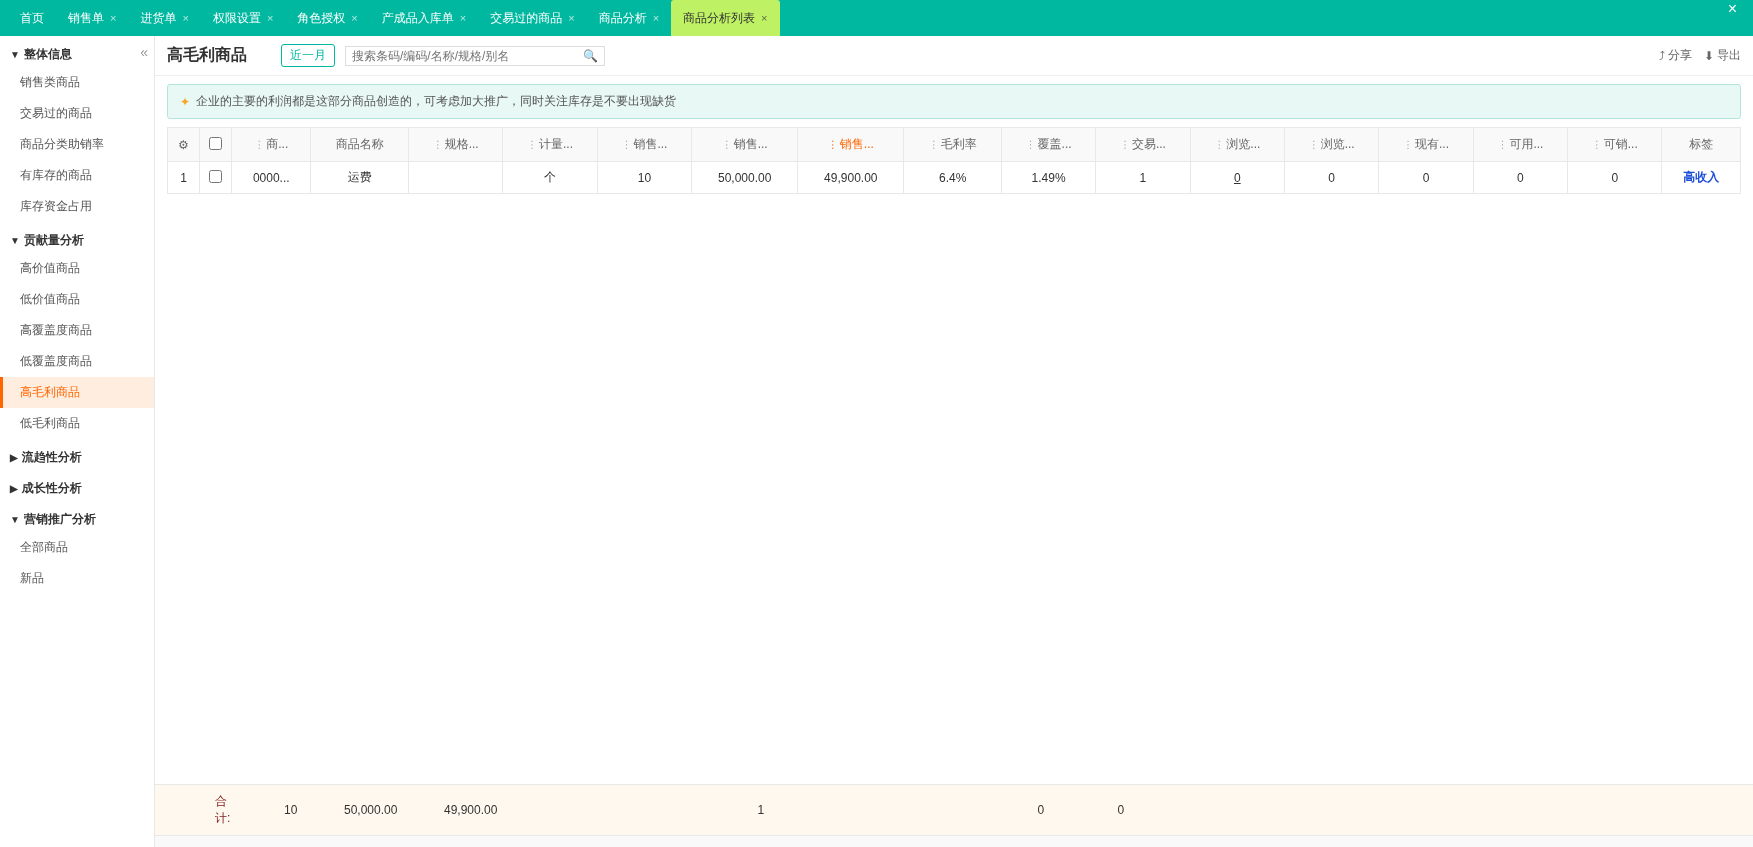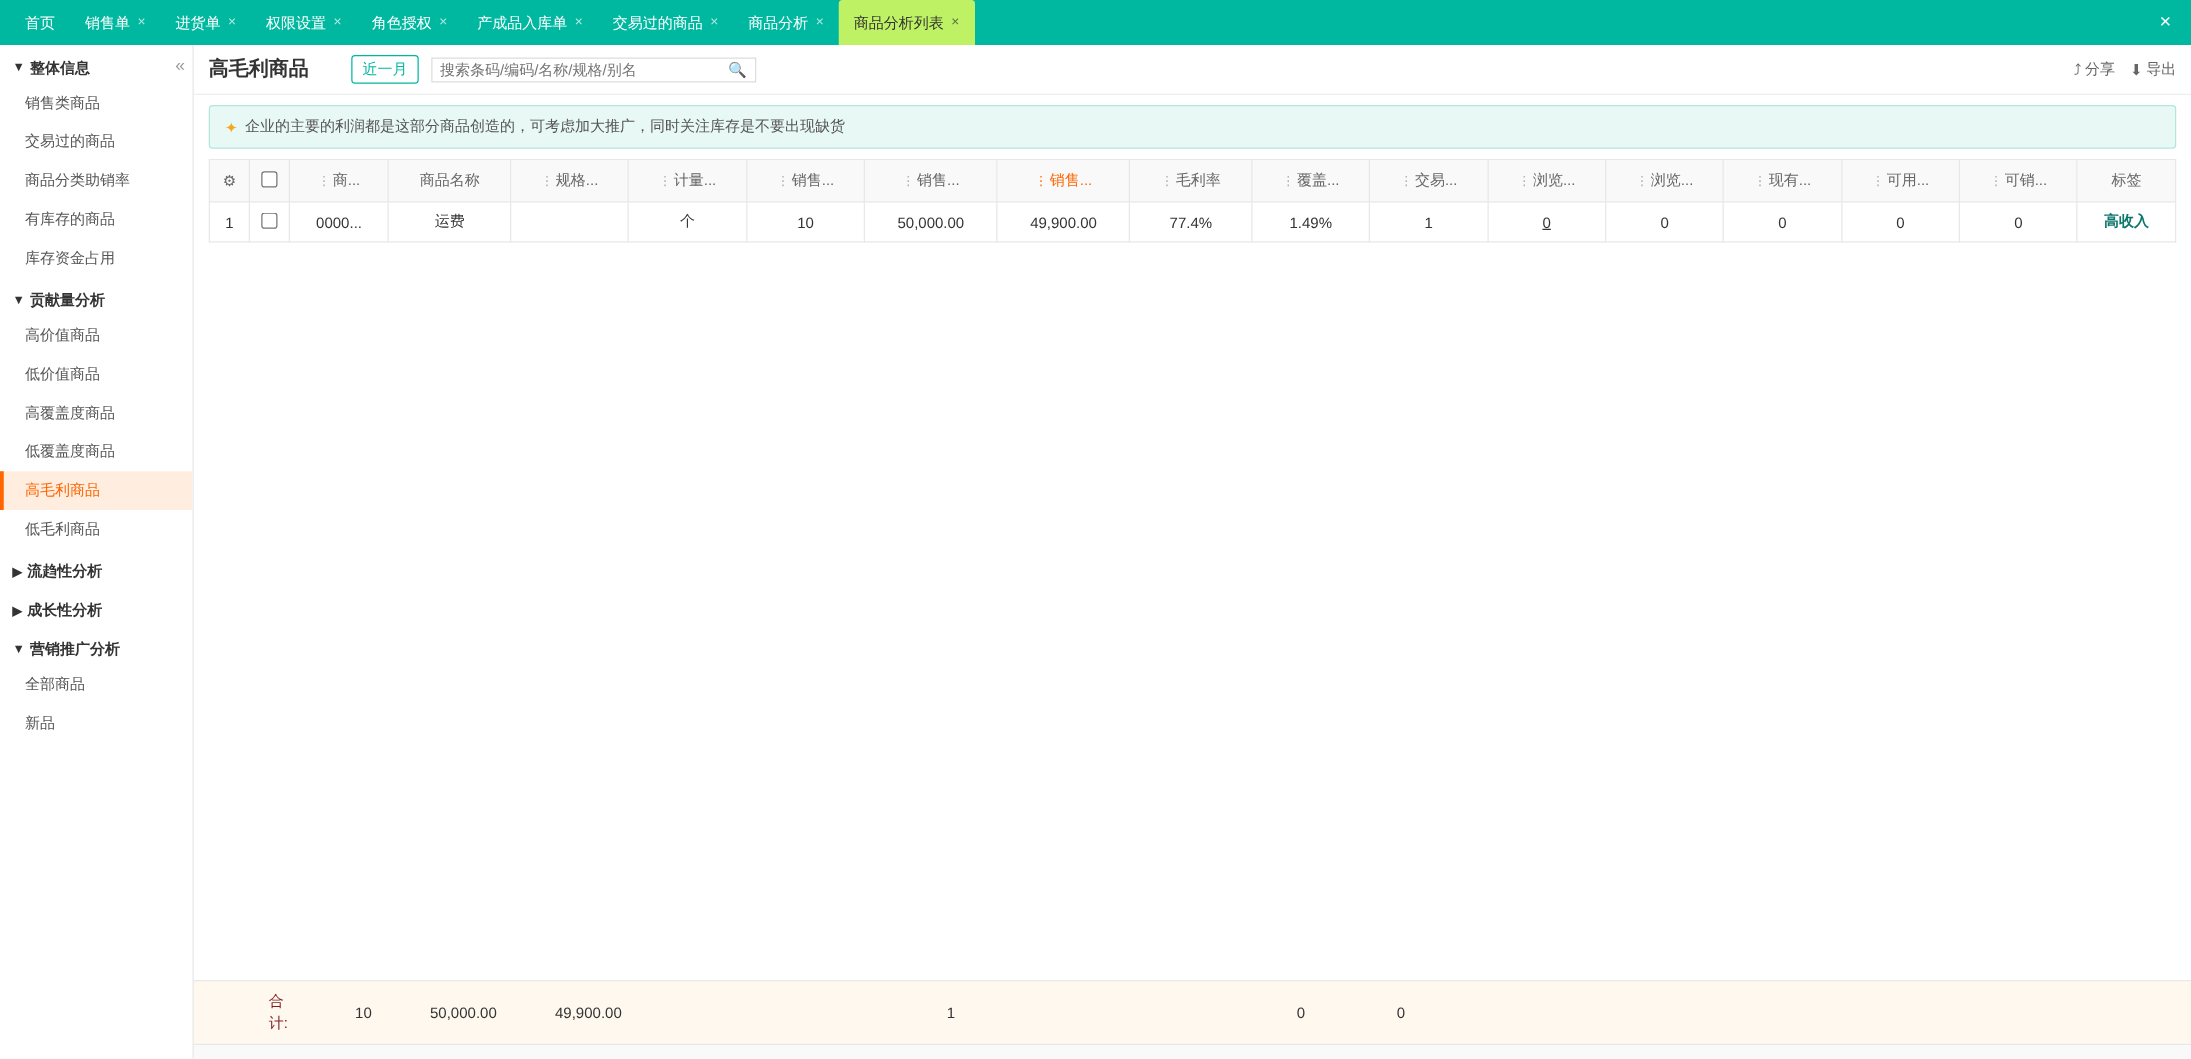--- a/index.html
+++ b/index.html
@@ -1,21 +1,20 @@
 <!DOCTYPE html>
 <html><head>
   <meta charset="utf-8">
   <style>
     * { box-sizing: border-box; margin: 0; padding: 0; font-family: 'Microsoft YaHei', Arial, sans-serif; font-size: 12px; }
     body { background: #f5f5f5; overflow: hidden; width: 1753px; height: 847px; }
 
     
     .top-nav {
       display: flex;
-      align-items: center;
       background: #00b8a0;
       height: 36px;
       padding: 0 8px;
       color: #fff;
     }
     .top-nav .nav-item {
       padding: 0 12px;
       height: 36px;
       display: flex;
       align-items: center;
@@ -204,21 +203,21 @@
     }
     th .col-icon { color: #aaa; font-size: 10px; margin-right: 2px; }
     td {
       padding: 7px 6px;
       border: 1px solid #e8e8e8;
       color: #333;
       text-align: center;
       white-space: nowrap;
     }
     .tag-high {
-      color: #0f766e;
+      color: #1d4ed8;
       font-weight: bold;
     }
     .underline { text-decoration: underline; cursor: pointer; }
 
     
     .table-footer {
       display: flex;
       align-items: center;
       background: #fff8ee;
       border-top: 1px solid #e8e8e8;
@@ -395,21 +394,21 @@
         <tr>
       <td>1</td>
       <td><input type="checkbox" style=""></td>
       <td>0000...</td>
       <td>运费</td>
       <td></td>
       <td>个</td>
       <td>10</td>
       <td>50,000.00</td>
       <td>49,900.00</td>
-      <td>77.4%</td>
+      <td>6.4%</td>
       <td>1.49%</td>
       <td>1</td>
       <td><span class="underline">0</span></td>
       <td>0</td>
       <td>0</td>
       <td>0</td>
       <td>0</td>
       <td class="tag-high">高收入</td>
     </tr>
           </tbody>

